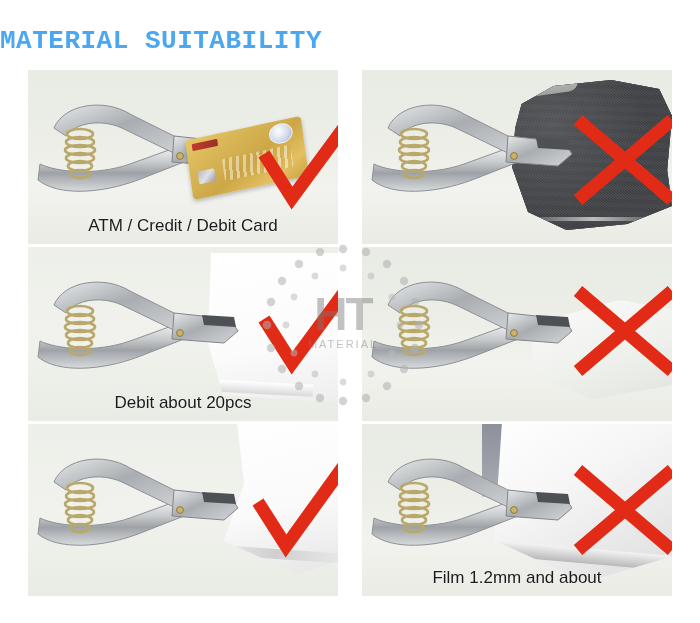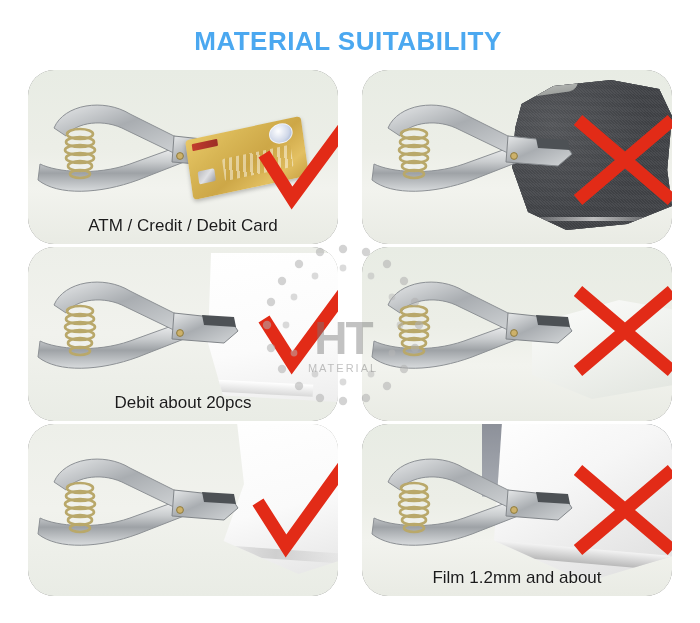--- a/index.html
+++ b/index.html
@@ -15,26 +15,26 @@
   #page {
     position: relative;
     width: 700px; height: 623px;
     background: #ffffff;
   }
 
   
   .title {
     position: absolute;
     top: 26px; left: 0; width: 696px;
-    text-align: center;
+    text-align: left;
     font-size: 26px;
     font-weight: bold;
     letter-spacing: 0.5px;
     color: #4ba8f0;
-    font-family: Liberation Sans, sans-serif;
+    font-family: Liberation Mono, monospace;
   }
 
   
   .grid {
     position: absolute;
     top: 70px; left: 28px;
     width: 644px; height: 526px;
     display: grid;
     grid-template-columns: 310px 310px;
     grid-template-rows: 174px 174px 172px;
@@ -43,22 +43,21 @@
   }
 
   .cell {
     position: relative;
     overflow: visible;
   }
   .photo {
     position: absolute;
     inset: 0;
     overflow: hidden;
-    background: #737373;
-    border-radius: 26px;
+    background: #8b5cf6;
   }
   
   .photo .backdrop {
     position: absolute; inset: 0;
     background:
       linear-gradient(180deg, #e8ece4 0%, #eceee7 45%, #f2f3ee 68%, #e9ebe4 100%);
   }
   .photo .backdrop.white {
     background:
       linear-gradient(180deg, #edefe9 0%, #f1f2ed 50%, #e9ece5 100%);
@@ -247,21 +246,20 @@
     width: 154px; height: 74px;
     text-align: center;
   }
   .wm-ht {
     font-family: "Liberation Sans", sans-serif;
     font-size: 46px;
     font-weight: bold;
     letter-spacing: -2px;
     color: rgba(120,120,120,0.45);
     line-height: 44px;
-    margin-top: 24px;
   }
   .wm-sub {
     font-family: "Liberation Sans", sans-serif;
     font-size: 11px;
     letter-spacing: 2px;
     color: rgba(120,120,120,0.45);
     line-height: 16px;
   }
 </style>
 </head>

